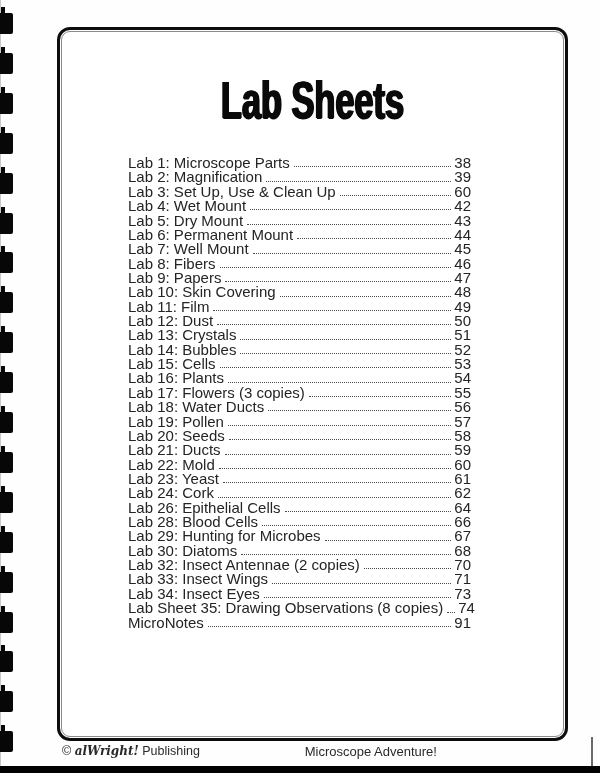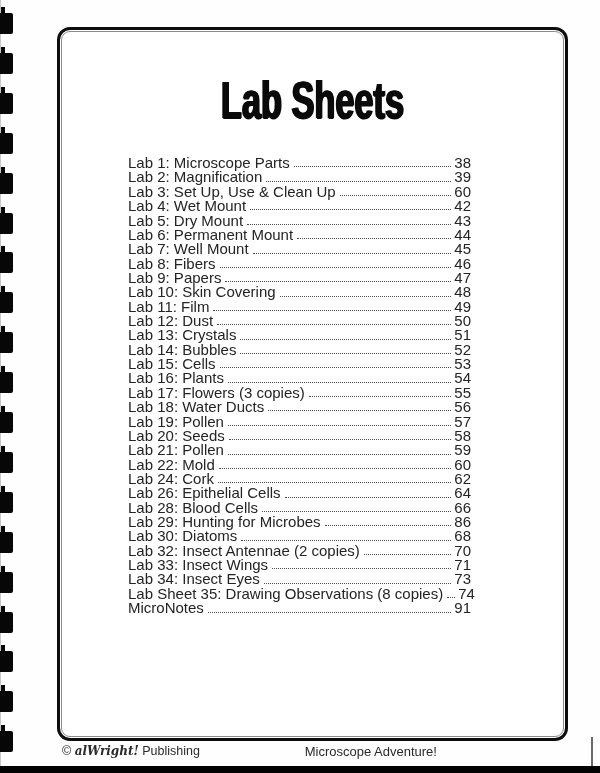--- a/index.html
+++ b/index.html
@@ -188,48 +188,53 @@
           <span class="toc-label">Lab 19: Pollen</span>
           <span class="leader"></span>
           <span class="toc-page">57</span>
         </div>
         <div class="toc-row">
           <span class="toc-label">Lab 20: Seeds</span>
           <span class="leader"></span>
           <span class="toc-page">58</span>
         </div>
         <div class="toc-row">
-          <span class="toc-label">Lab 21: Pollen</span>
+          <span class="toc-label">Lab 21: Ducts</span>
           <span class="leader"></span>
           <span class="toc-page">59</span>
         </div>
         <div class="toc-row">
           <span class="toc-label">Lab 22: Mold</span>
           <span class="leader"></span>
           <span class="toc-page">60</span>
         </div>
         <div class="toc-row">
+          <span class="toc-label">Lab 23: Yeast</span>
+          <span class="leader"></span>
+          <span class="toc-page">61</span>
+        </div>
+        <div class="toc-row">
           <span class="toc-label">Lab 24: Cork</span>
           <span class="leader"></span>
           <span class="toc-page">62</span>
         </div>
         <div class="toc-row">
           <span class="toc-label">Lab 26: Epithelial Cells</span>
           <span class="leader"></span>
           <span class="toc-page">64</span>
         </div>
         <div class="toc-row">
           <span class="toc-label">Lab 28: Blood Cells</span>
           <span class="leader"></span>
           <span class="toc-page">66</span>
         </div>
         <div class="toc-row">
           <span class="toc-label">Lab 29: Hunting for Microbes</span>
           <span class="leader"></span>
-          <span class="toc-page">86</span>
+          <span class="toc-page">67</span>
         </div>
         <div class="toc-row">
           <span class="toc-label">Lab 30: Diatoms</span>
           <span class="leader"></span>
           <span class="toc-page">68</span>
         </div>
         <div class="toc-row">
           <span class="toc-label">Lab 32: Insect Antennae (2 copies)</span>
           <span class="leader"></span>
           <span class="toc-page">70</span>

